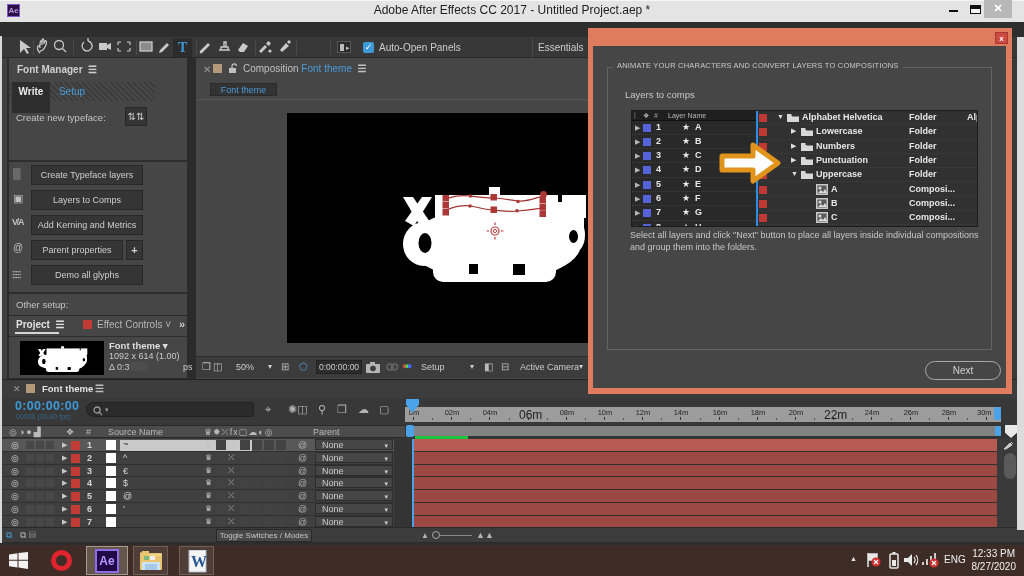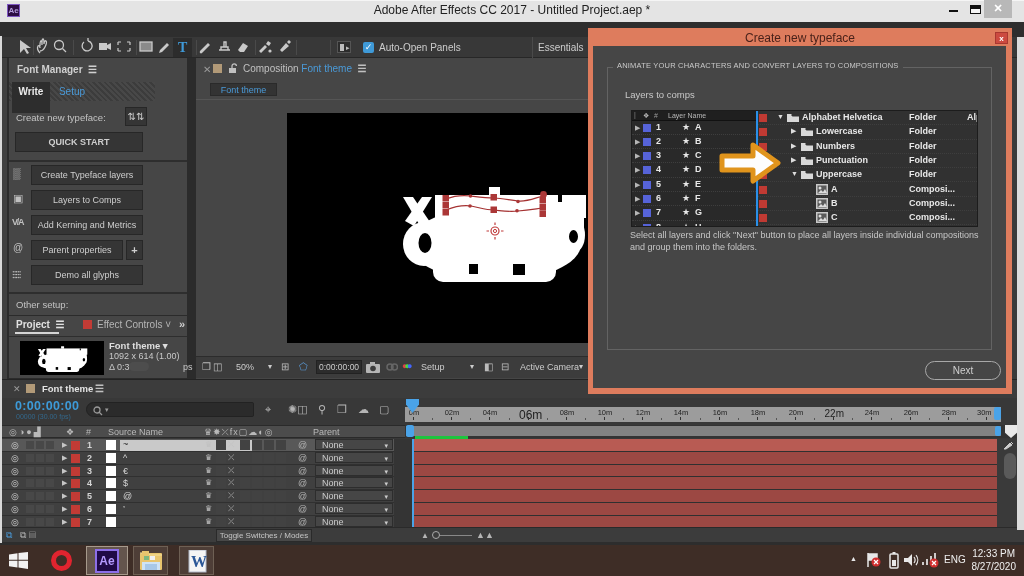--- a/index.html
+++ b/index.html
@@ -86,21 +86,20 @@
 
   <div class="panel" id="lp" style="left:9px;top:58px;width:178px;height:257px">
     <div class="tx" style="left:8px;top:6px;font-size:10px;color:#d0d0d0;font-weight:bold">Font Manager&nbsp;&nbsp;☰</div>
 
     <div class="abs" style="left:0px;top:24px;width:146px;height:19px;background:repeating-linear-gradient(45deg,#3c3c3c 0 2px,#484848 2px 4px)">
       <div class="abs" style="left:3px;top:0;width:38px;height:31px;background:#2d2d2d;color:#ececec;font-size:10px;font-weight:bold;text-align:center;line-height:19px">Write</div>
       <div class="abs" style="left:41px;top:0;width:44px;height:19px;color:#4a9ad8;font-size:10px;text-align:center;line-height:19px">Setup</div>
     </div>
     <div class="tx" style="left:7px;top:54px;font-size:9.5px;color:#c3c3c3">Create new typeface:</div>
     <div class="lbtn" style="left:116px;top:49px;width:22px;height:19px;font-size:10px;line-height:17px">⇅⇅</div>
-    <div class="lbtn" style="left:6px;top:74px;width:128px;height:20px;line-height:18px;font-weight:bold">QUICK START</div>
     <div class="abs" style="left:0;top:102px;width:178px;height:2px;background:#2e2e2e"></div>
     <div class="tx" style="left:4px;top:109px;width:16px;color:#c0c0c0;font-size:11px">▒</div>
     <div class="lbtn" style="left:22px;top:107px;width:112px;height:20px;line-height:18px">Create Typeface layers</div>
     <div class="tx" style="left:4px;top:134px;width:16px;color:#c0c0c0;font-size:11px">▣</div>
     <div class="lbtn" style="left:22px;top:132px;width:112px;height:20px;line-height:18px">Layers to Comps</div>
     <div class="tx" style="left:3px;top:159px;color:#c0c0c0;font-size:9px;font-weight:bold">V̸A</div>
     <div class="lbtn" style="left:22px;top:157px;width:112px;height:20px;line-height:18px">Add Kerning and Metrics</div>
     <div class="tx" style="left:4px;top:184px;color:#c0c0c0;font-size:10px">@</div>
     <div class="lbtn" style="left:22px;top:182px;width:92px;height:20px;line-height:18px">Parent properties</div>
     <div class="lbtn" style="left:117px;top:182px;width:17px;height:20px;line-height:18px;font-weight:bold;font-size:11px">+</div>
@@ -291,21 +290,21 @@
       <div class="abs" style="left:295px;top:11px;width:1px;height:2px;background:#555"></div>
       <div class="tx" style="left:305px;top:1px;font-size:7.5px;color:#1f1f1f;width:20px;text-align:center">16m</div>
       <div class="abs" style="left:314px;top:10px;width:1px;height:3px;background:#333"></div>
       <div class="abs" style="left:333px;top:11px;width:1px;height:2px;background:#555"></div>
       <div class="tx" style="left:343px;top:1px;font-size:7.5px;color:#1f1f1f;width:20px;text-align:center">18m</div>
       <div class="abs" style="left:352px;top:10px;width:1px;height:3px;background:#333"></div>
       <div class="abs" style="left:371px;top:11px;width:1px;height:2px;background:#555"></div>
       <div class="tx" style="left:381px;top:1px;font-size:7.5px;color:#1f1f1f;width:20px;text-align:center">20m</div>
       <div class="abs" style="left:390px;top:10px;width:1px;height:3px;background:#333"></div>
       <div class="abs" style="left:409px;top:11px;width:1px;height:2px;background:#555"></div>
-      <div class="tx" style="left:419px;top:1px;font-size:10px;color:#1f1f1f;width:20px;text-align:right">22m</div>
+      <div class="tx" style="left:419px;top:1px;font-size:12px;color:#1f1f1f;width:20px;text-align:center">22m</div>
       <div class="abs" style="left:428px;top:10px;width:1px;height:3px;background:#333"></div>
       <div class="abs" style="left:447px;top:11px;width:1px;height:2px;background:#555"></div>
       <div class="tx" style="left:457px;top:1px;font-size:7.5px;color:#1f1f1f;width:20px;text-align:center">24m</div>
       <div class="abs" style="left:466px;top:10px;width:1px;height:3px;background:#333"></div>
       <div class="abs" style="left:486px;top:11px;width:1px;height:2px;background:#555"></div>
       <div class="tx" style="left:496px;top:1px;font-size:7.5px;color:#1f1f1f;width:20px;text-align:center">26m</div>
       <div class="abs" style="left:505px;top:10px;width:1px;height:3px;background:#333"></div>
       <div class="abs" style="left:524px;top:11px;width:1px;height:2px;background:#555"></div>
       <div class="tx" style="left:534px;top:1px;font-size:7.5px;color:#1f1f1f;width:20px;text-align:center">28m</div>
       <div class="abs" style="left:543px;top:10px;width:1px;height:3px;background:#333"></div>
@@ -578,21 +577,20 @@
     <svg class="abs" style="left:921px;top:7px" width="18" height="16">
         <path d="M1,13 h2 v-3 h-2 z M5,13 h2 v-6 h-2 z M9,13 h2 v-9 h-2 z M13,13 h2 v-12 h-2 z" fill="#e8e8e8" opacity="0.85"></path>
         <circle cx="13" cy="11" r="4.5" fill="#d12f2f"></circle>
         <path d="M11,9 l4,4 m0,-4 l-4,4" stroke="#fff" stroke-width="1.2"></path>
       </svg>
     <div class="tx" style="left:944px;top:9px;font-size:10px;color:#f0f0f0">ENG</div>
     <div class="tx" style="right:9px;top:3px;font-size:10px;color:#f0f0f0">12:33 PM</div>
     <div class="tx" style="right:8px;top:16px;font-size:10px;color:#f0f0f0">8/27/2020</div>
   </div>
   <div class="abs" id="dlg">
-    <div class="tx" style="left:0;top:3px;width:424px;text-align:center;font-size:12px;color:#4a221a">Create new typeface</div>
     <div class="abs" style="left:407px;top:4px;width:13px;height:12px;background:#cc4a40;border:1px solid #a83830;color:#fff;font-size:8px;font-weight:bold;text-align:center;line-height:11px">x</div>
     <div class="abs" style="left:5px;top:18px;width:413px;height:342px;background:#464646">
 
       <div class="abs" style="left:14px;top:21px;width:385px;height:283px;border:1px solid #636363"></div>
       <div class="tx" style="left:20px;top:15px;background:#464646;padding:0 4px;font-size:7.5px;color:#cacaca;letter-spacing:0.2px">ANIMATE YOUR CHARACTERS AND CONVERT LAYERS TO COMPOSITIONS</div>
       <div class="tx" style="left:32px;top:43px;font-size:9.5px;color:#c8c8c8">Layers to comps</div>
 
       <div class="abs" id="dlist" style="left:38px;top:64px;width:347px;height:117px;background:#2f2f2f;border:1px solid #1c1c1c;overflow:hidden">
         <div class="abs" style="left:0;top:0;width:124px;height:117px;background:#292929"></div>
         <div class="abs" style="left:0;top:0;width:124px;height:9.5px;background:#1f1f1f;border-bottom:1px solid #111">

